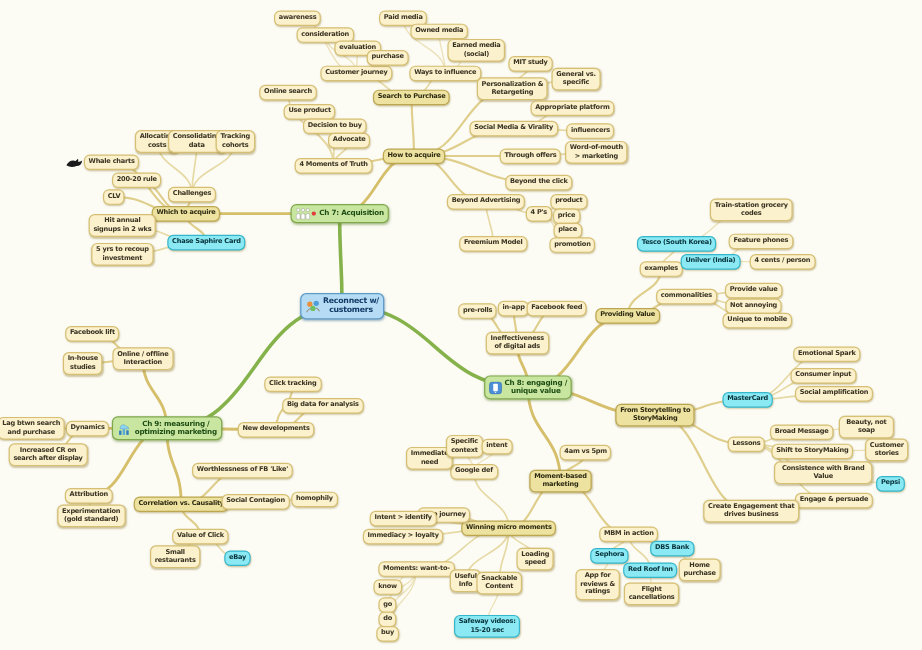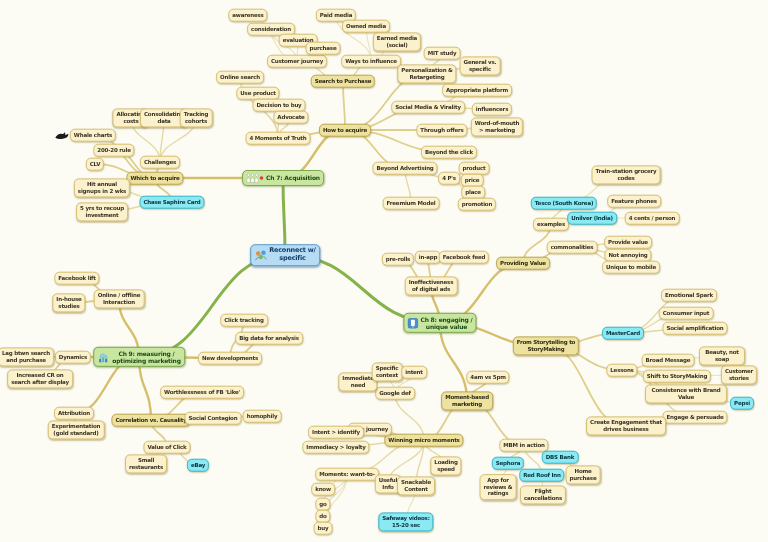--- a/index.html
+++ b/index.html
@@ -152,21 +152,21 @@
       <div class="node center" style="left: 285px; top: 255px;">
         <span class="ic">
           <svg width="13" height="12" viewBox="0 0 13 12">
             <circle cx="4" cy="4.3" r="2.2" fill="#E8903A"></circle>
             <circle cx="9.3" cy="3.6" r="2.2" fill="#4E9ED9"></circle>
             <circle cx="6.6" cy="7.8" r="2.2" fill="#6FBF5E"></circle>
             <path d="M1.4 11c.6-1.8 1.8-2.7 3.1-2.8 M11.9 10.2c-.5-1.6-1.6-2.5-2.8-2.7" stroke="#7a5a28" stroke-width="0.6" fill="none"></path>
           </svg>
         </span>
         <span class="lb">Reconnect w/
-specific</span>
+customers</span>
       </div>
       <div class="node chapter" style="left: 283px; top: 178px;">
         <span class="ic">
           <svg width="18" height="10" viewBox="0 0 18 10">
             <g fill="#ffffff" stroke="#9a9a9a" stroke-width="0.4">
               <circle cx="2.4" cy="2" r="1.3"></circle>
               <path d="M0.8 9.6 v-3.1 a1.6 1.6 0 0 1 3.2 0 v3.1 z"></path>
               <circle cx="6.4" cy="2" r="1.3"></circle>
               <path d="M4.8 9.6 v-3.1 a1.6 1.6 0 0 1 3.2 0 v3.1 z"></path>
               <circle cx="10.4" cy="2" r="1.3"></circle>

